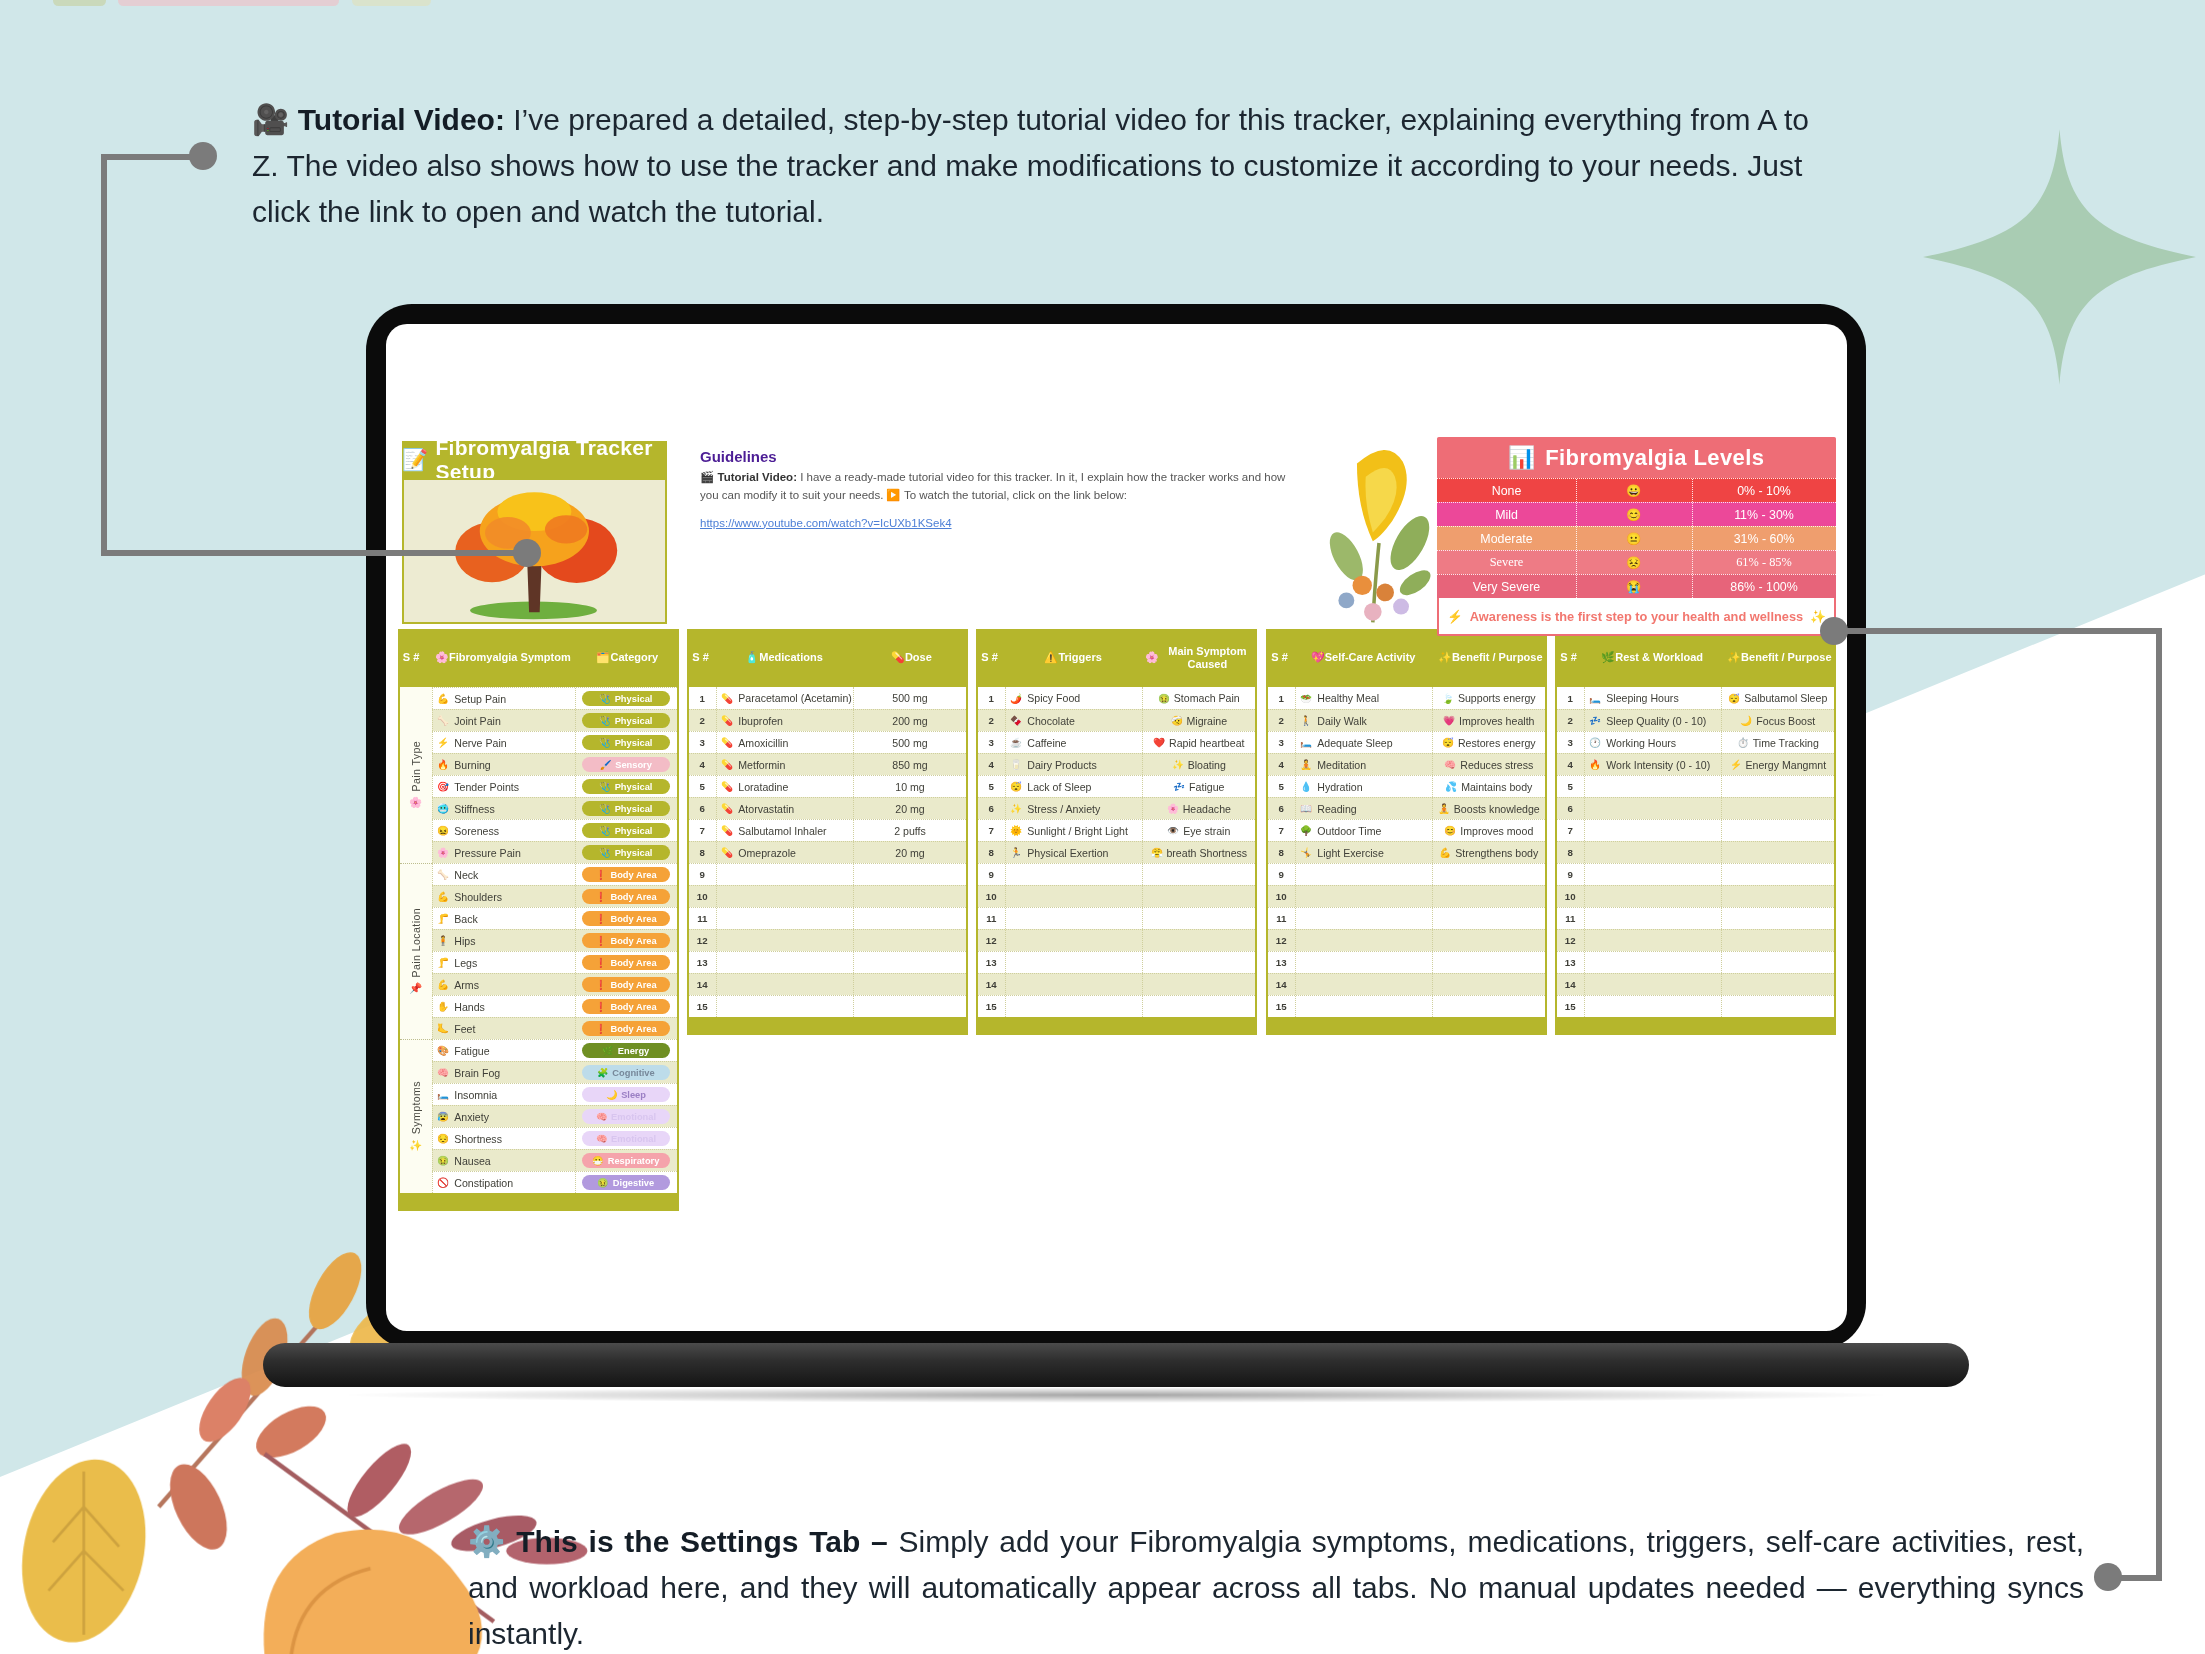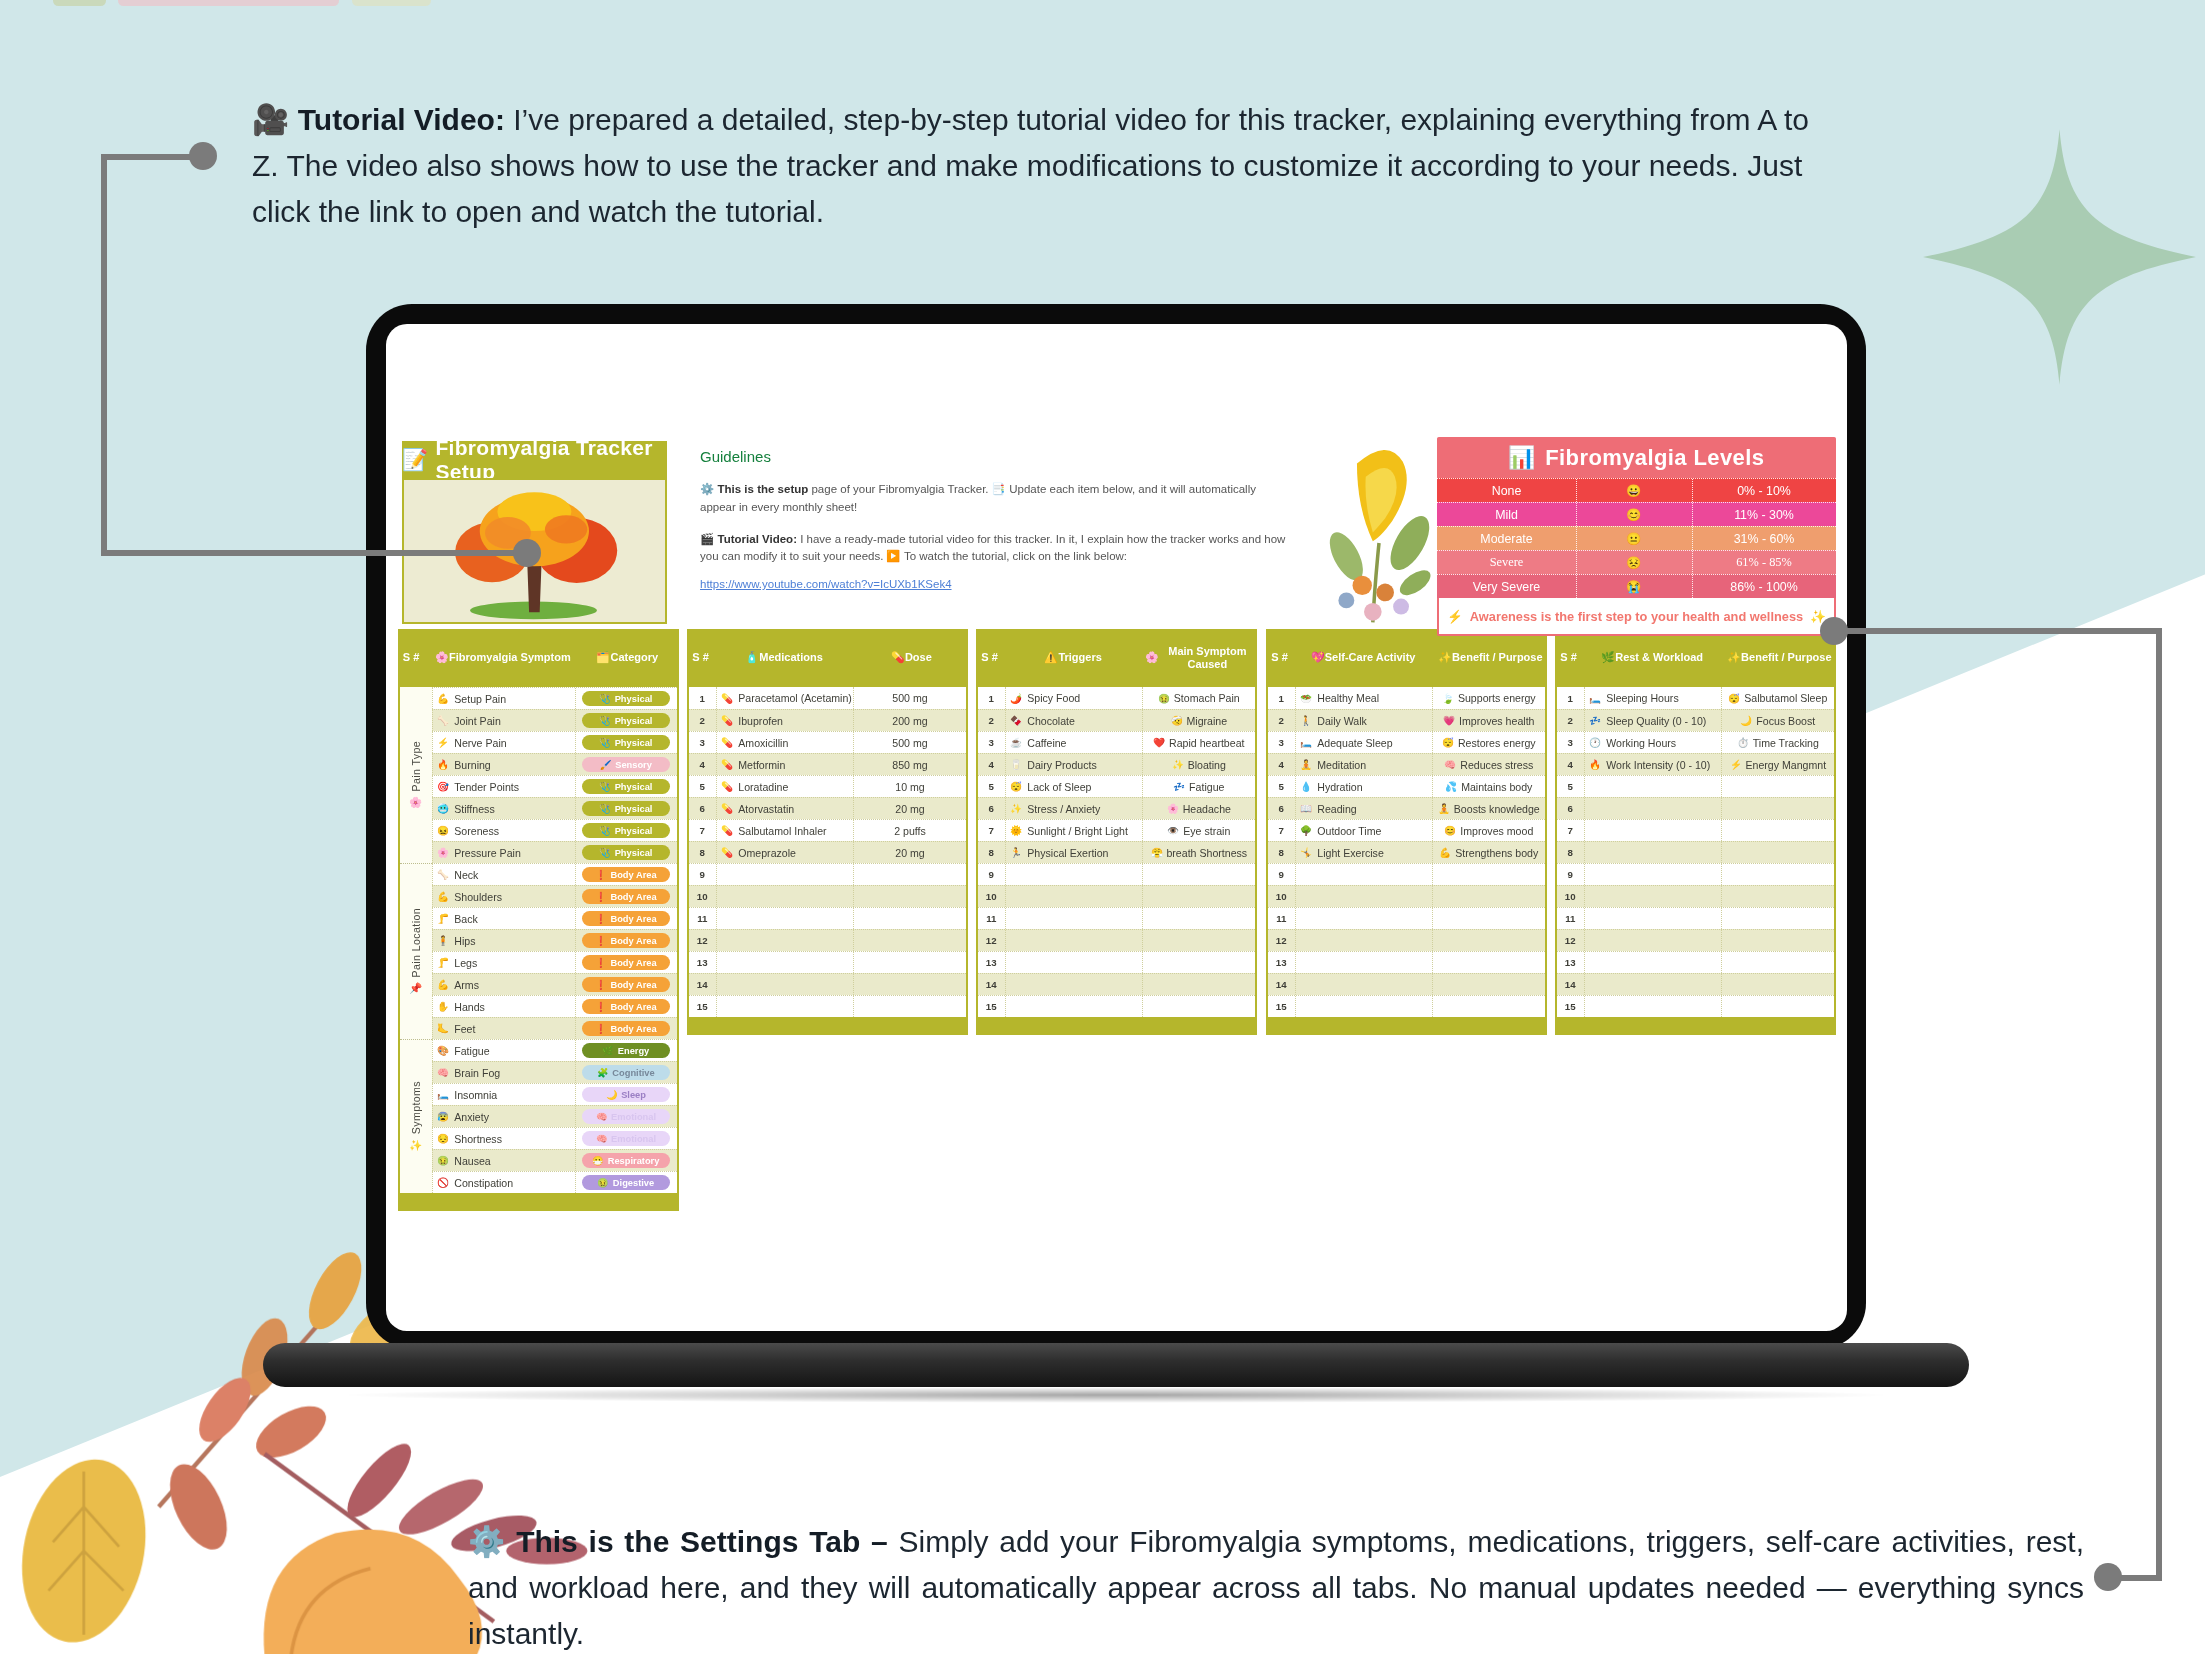--- a/index.html
+++ b/index.html
@@ -33,21 +33,21 @@
   #base-shadow{left:335px;top:1387px;width:1562px;height:16px;border-radius:50%;
                background:radial-gradient(ellipse at center,rgba(0,0,0,.35),rgba(0,0,0,0) 70%);z-index:4;}
 
   
   #title-band{left:16px;top:117px;width:265px;height:37px;background:#b5b62c;color:#fff;
               display:flex;align-items:center;justify-content:center;gap:7px;
               font-size:21px;font-weight:bold;letter-spacing:0.3px;}
   #tree-panel{left:16px;top:154px;width:265px;height:146px;background:#edebd2;
               border:2.6px solid #b5b62c;box-sizing:border-box;}
   #guidelines{left:314px;top:124px;width:593px;color:#555;}
-  #guidelines h3{margin:0 0 16px 0;font-size:15px;color:#15803d;font-weight:normal;}
+  #guidelines h3{margin:0 0 4px 0;font-size:15px;color:#4c1d95;font-weight:bold;}
   #guidelines p{margin:0 0 14px 0;font-size:11.5px;line-height:1.55;}
   #guidelines b{color:#333;}
   #guidelines a{color:#4d7fd6;font-size:11.5px;}
   #bouquet{left:918px;top:113px;width:150px;height:190px;}
 
   
   #levels{left:1051px;top:113px;width:399px;background:#ee6d76;border-radius:1.8px;z-index:2;}
   #levels .lv-head{height:41px;display:flex;align-items:center;justify-content:center;gap:8.8px;
                    color:#fff;font-size:22px;font-weight:bold;letter-spacing:0.4px;}
   .lv-row{display:grid;grid-template-columns:139px 116px 143px;height:23px;
@@ -172,21 +172,20 @@
       <ellipse cx="196" cy="80" rx="46" ry="37" fill="#e4491d"></ellipse>
       <ellipse cx="148" cy="58" rx="62" ry="40" fill="#f6a21c"></ellipse>
       <ellipse cx="148" cy="36" rx="42" ry="22" fill="#f8c21a"></ellipse>
       <ellipse cx="118" cy="60" rx="26" ry="18" fill="#f28c28" opacity=".9"></ellipse>
       <ellipse cx="184" cy="56" rx="24" ry="16" fill="#ef7a20" opacity=".9"></ellipse>
     </svg>
   </div>
 
   <div class="abs" id="guidelines">
     <h3>Guidelines</h3>
-    <p><span>⚙️</span> <b>This is the setup</b><span> page of your Fibromyalgia Tracker. 📑 Update each item below, and it will automatically appear in every monthly sheet!</span></p>
     <p style="margin-bottom:9px;"><span>🎬</span> <b>Tutorial Video:</b><span> I have a ready-made tutorial video for this tracker. In it, I explain how the tracker works and how you can modify it to suit your needs. ▶️ To watch the tutorial, click on the link below:</span></p>
     <a href="#">https://www.youtube.com/watch?v=IcUXb1KSek4</a>
   </div>
 
   <svg class="abs" id="bouquet" viewBox="0 0 170 215">
     <path d="M85 120 Q80 170 78 210" stroke="#8a9a4a" stroke-width="4" fill="none"></path>
     <path d="M60 30 Q95 0 112 28 Q125 55 100 95 Q88 112 78 118 Q60 80 60 30 Z" fill="#f2c018"></path>
     <path d="M70 45 Q95 25 103 45 Q110 65 92 92 Q82 104 78 108 Q68 75 70 45 Z" fill="#f6d84a"></path>
     <ellipse cx="120" cy="120" rx="16" ry="34" fill="#8fae5a" transform="rotate(30 120 120)"></ellipse>
     <ellipse cx="48" cy="135" rx="14" ry="30" fill="#9cb86a" transform="rotate(-28 48 135)"></ellipse>

